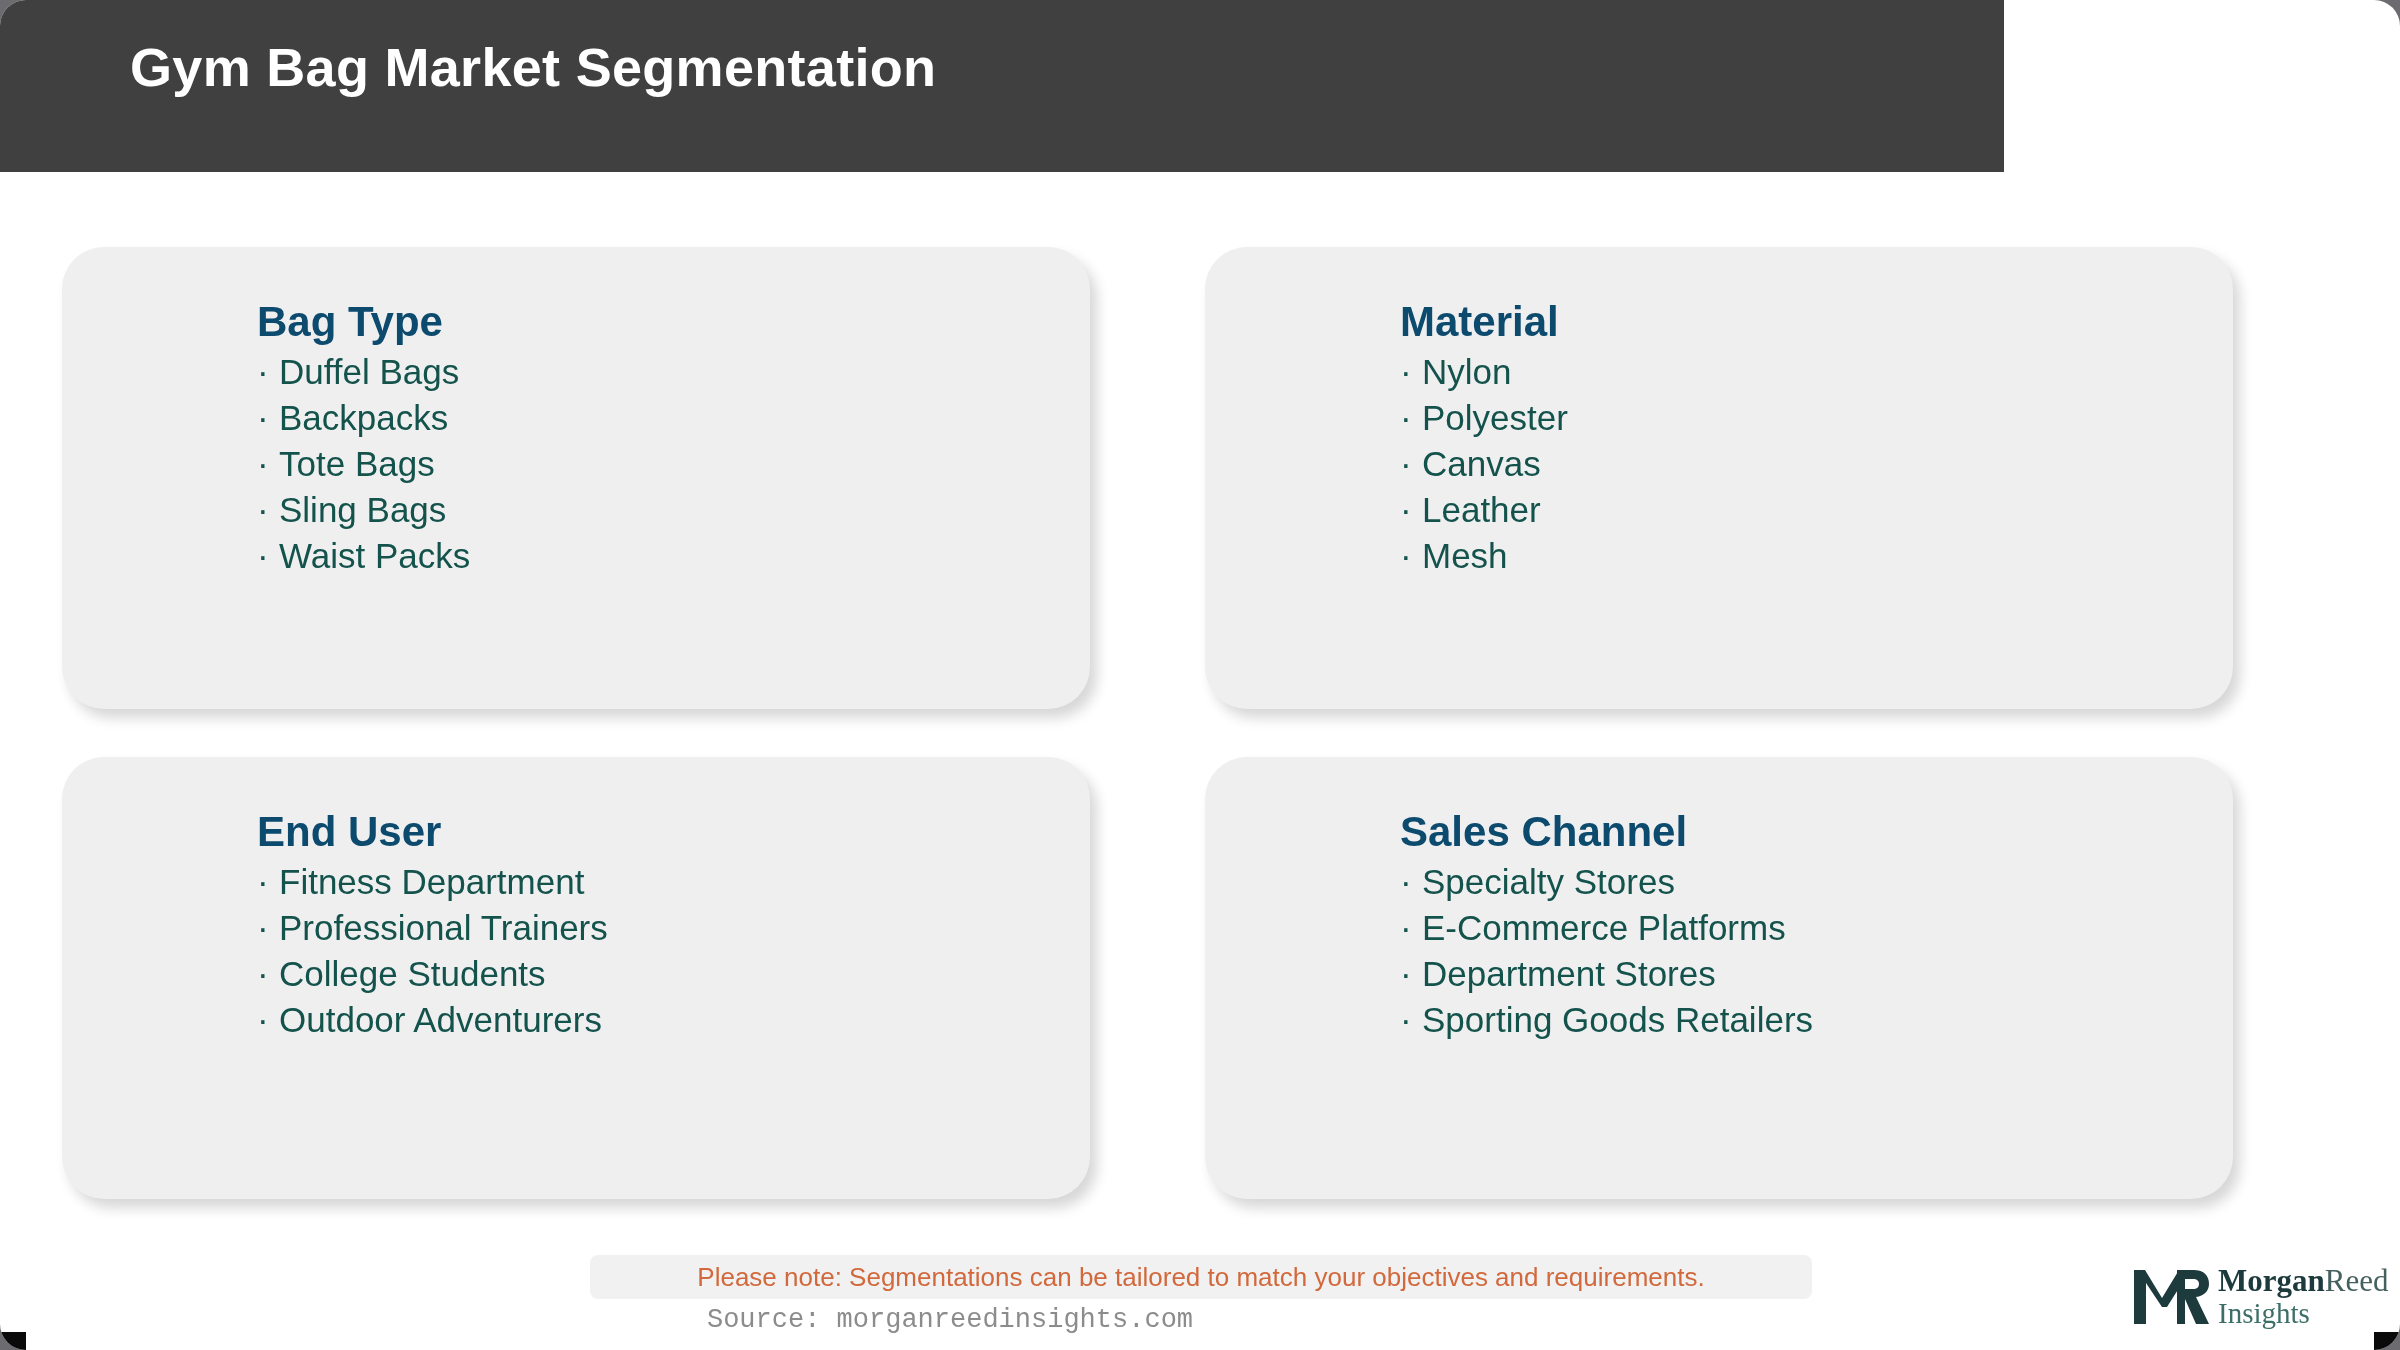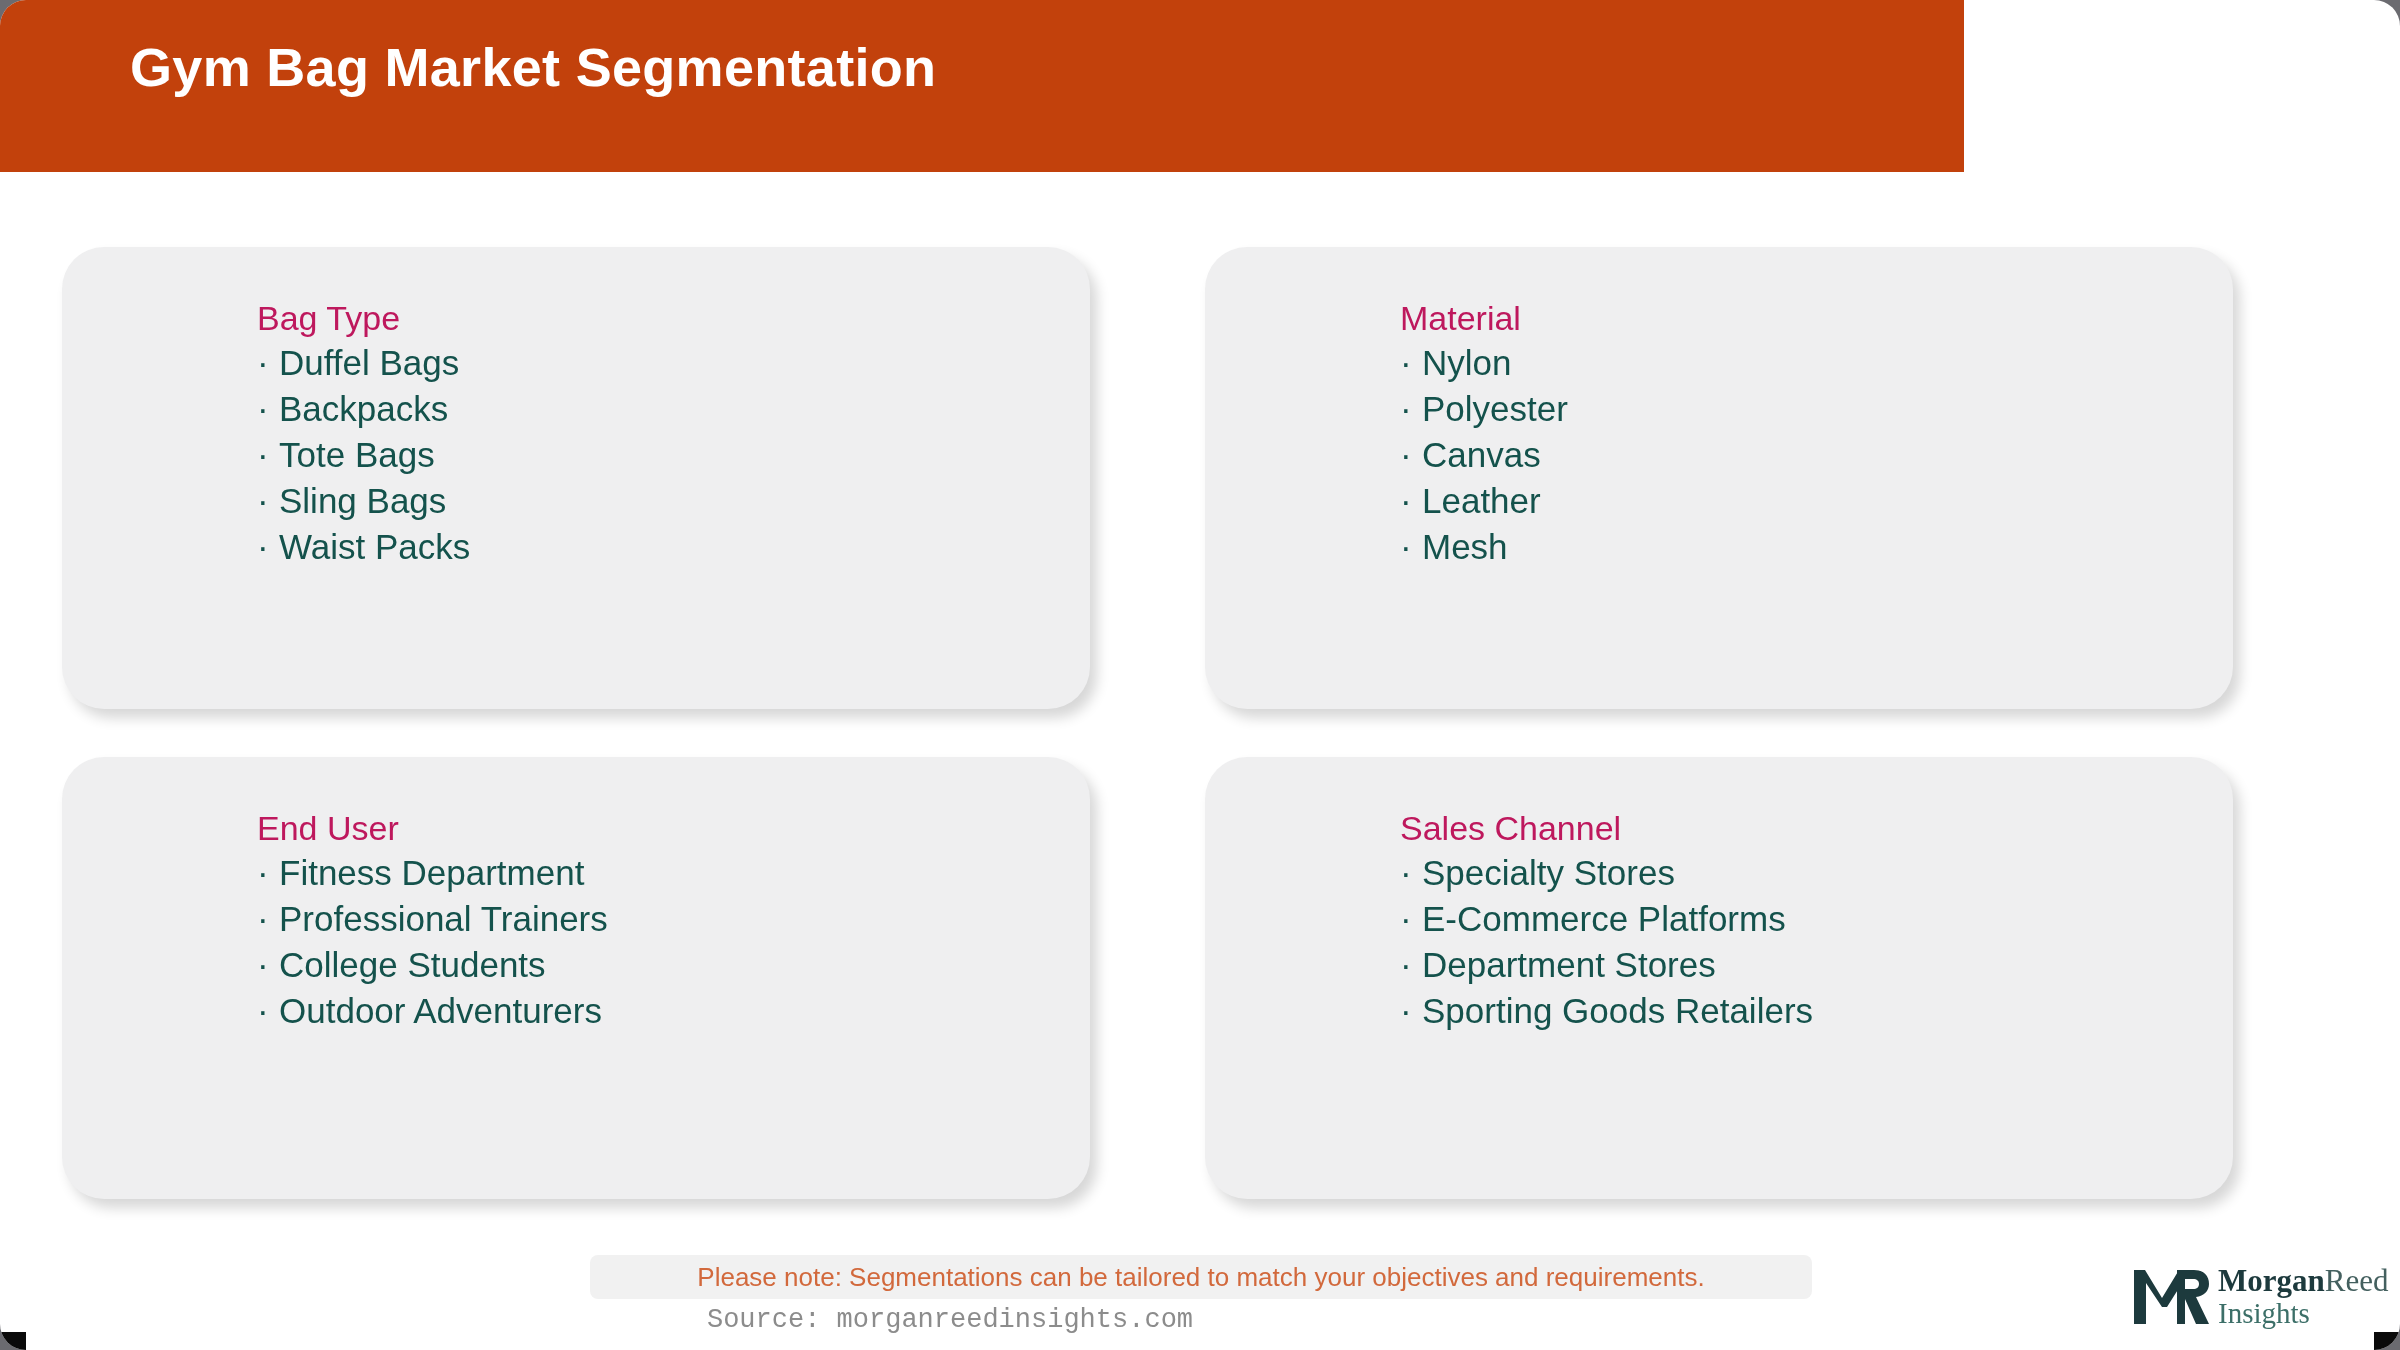--- a/index.html
+++ b/index.html
@@ -24,21 +24,22 @@
     box-sizing: border-box;
   }
 
   
   #header {
     position: absolute;
     left: 0;
     top: 0;
     width: 1964px;
     height: 172px;
-    background: #c2410c;
+    background: #404040;
+    padding-left: 40px;
   }
   #header-title {
     position: absolute;
     left: 130px;
     top: 36px;
     font-size: 54px;
     font-weight: bold;
     color: #ffffff;
     letter-spacing: 0.3px;
     white-space: nowrap;
@@ -57,23 +58,23 @@
   #card-2 { left: 62px;   top: 757px;  width: 1028px; height: 442px; }
   #card-3 { left: 1205px; top: 757px;  width: 1028px; height: 442px; }
 
   .card-inner {
     position: absolute;
     left: 195px;
     top: 53px;
     right: 40px;
   }
   .card-title {
-    font-size: 34px;
-    font-weight: normal;
-    color: #be185d;
+    font-size: 42px;
+    font-weight: bold;
+    color: #0c4a6e;
     line-height: 1.06;
     margin: 0 0 4px 0;
     white-space: nowrap;
   }
   .card-list {
     list-style: none;
     margin: 0;
     padding: 0;
   }
   .card-list li {

